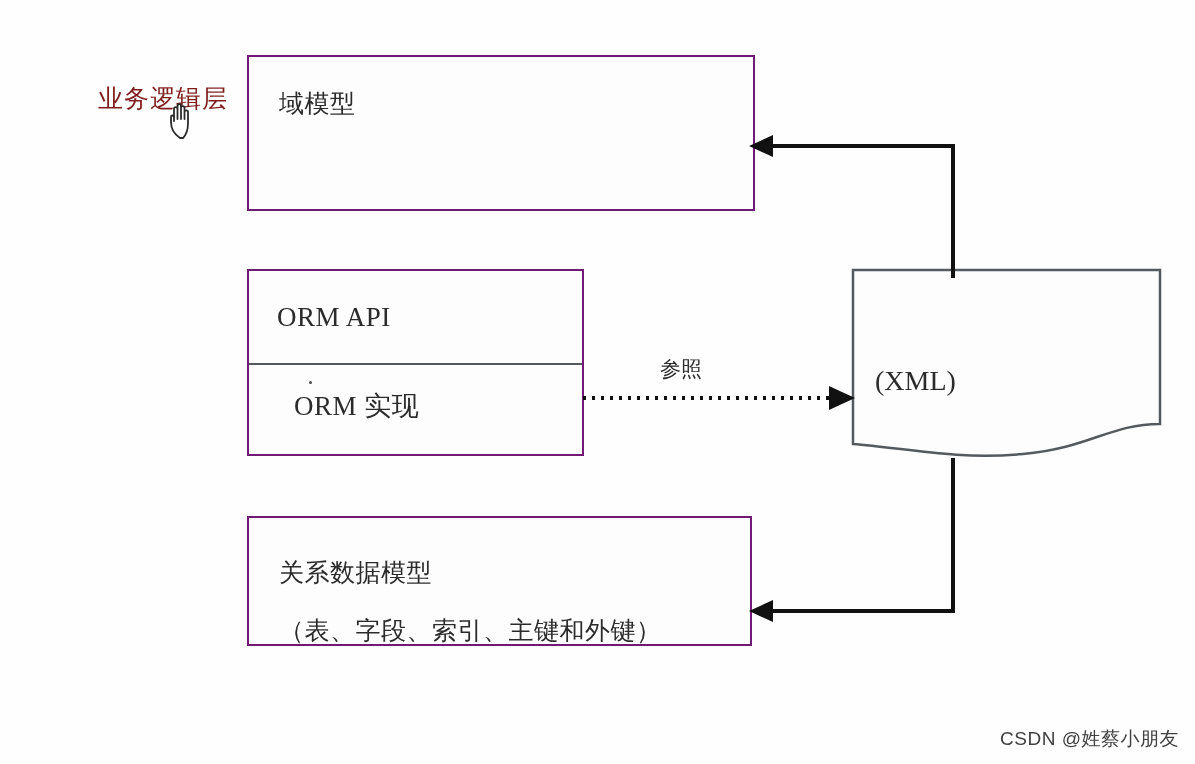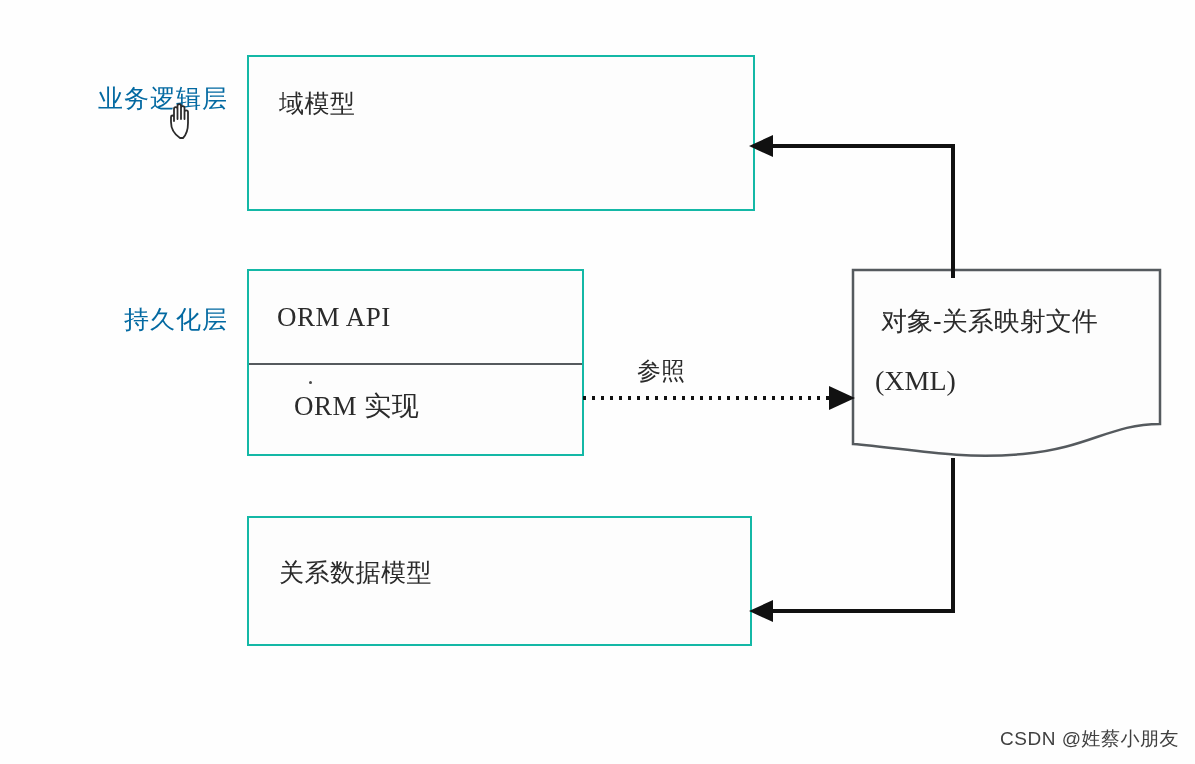--- a/index.html
+++ b/index.html
@@ -16,35 +16,35 @@
     width: 1195px;
     height: 764px;
     background: #fefefe;
     overflow: hidden;
   }
 
   
   .layer-label {
     position: absolute;
     font-size: 25px;
-    color: #0369a1;
+    color: #7f1d1d;
     font-family: "Liberation Sans", "DejaVu Sans", sans-serif;
     letter-spacing: 1px;
     white-space: nowrap;
     text-align: right;
   }
   #label-business { left: 68px;  top: 82px;  width: 160px; }
   #label-persist  { left: 68px;  top: 303px; width: 160px; }
   #label-database { left: 68px;  top: 550px; width: 160px; }
 
   
   .box {
     position: absolute;
     background: #fdfdfd;
-    border: 2px solid #14b8a6;
+    border: 2px solid #701a75;
     box-sizing: border-box;
   }
 
   #box-domain   { left: 247px; top: 55px;  width: 508px; height: 156px; }
   #box-persist  { left: 247px; top: 269px; width: 337px; height: 187px; }
   #box-database { left: 247px; top: 516px; width: 505px; height: 130px; }
 
   .box-divider {
     position: absolute;
     left: 0;
@@ -118,23 +118,23 @@
   
   #ref-arrow {
     position: absolute;
     left: 583px;
     top: 382px;
     width: 275px;
     height: 32px;
   }
   #ref-label {
     position: absolute;
-    left: 637px;
+    left: 660px;
     top: 355px;
-    font-size: 24px;
+    font-size: 21px;
     color: #2b2b2b;
     white-space: nowrap;
   }
 
   
   #cursor {
     position: absolute;
     left: 167px;
     top: 100px;
     width: 34px;
@@ -152,45 +152,44 @@
     letter-spacing: 0.5px;
   }
 </style>
 </head>
 <body>
 
 <div id="canvas">
 
   <div class="layer-label" id="label-business">业务逻辑层</div>
 
-  <div class="layer-label" id="label-persist">持久化层</div>
 
 
   <div class="box" id="box-domain">
     <div class="box-text" id="domain-title">域模型</div>
   </div>
 
   <div class="box" id="box-persist">
     <div class="box-divider"></div>
     <div class="box-text serif" id="orm-api">ORM API</div>
     <div class="speck"></div>
     <div class="box-text serif" id="orm-impl">ORM 实现</div>
   </div>
 
   <div class="box" id="box-database">
     <div class="box-text" id="db-title">关系数据模型</div>
+    <div class="box-text" id="db-sub">（表、字段、索引、主键和外键）</div>
   </div>
 
   <div id="doc-shape">
     <svg width="330" height="210" viewBox="0 0 330 210">
       <path d="M 8 8 L 315 8 L 315 162
                C 265 162, 245 186, 178 192
                C 110 198, 60 186, 8 182 Z" fill="#fdfdfd" stroke="#555a5e" stroke-width="2.5" stroke-linejoin="miter"></path>
     </svg>
-    <div class="doc-text" id="doc-line1">对象-关系映射文件</div>
     <div class="doc-text" id="doc-line2">(XML)</div>
   </div>
 
   <div class="conn" id="conn-doc-domain" style="left:745px; top:130px; width:230px; height:150px;">
     <svg width="230" height="150" viewBox="0 0 230 150">
 
       <path d="M 208 148 L 208 16 L 24 16" fill="none" stroke="#111111" stroke-width="4"></path>
 
       <polygon points="4,16 28,5 28,27" fill="#111111"></polygon>
     </svg>

